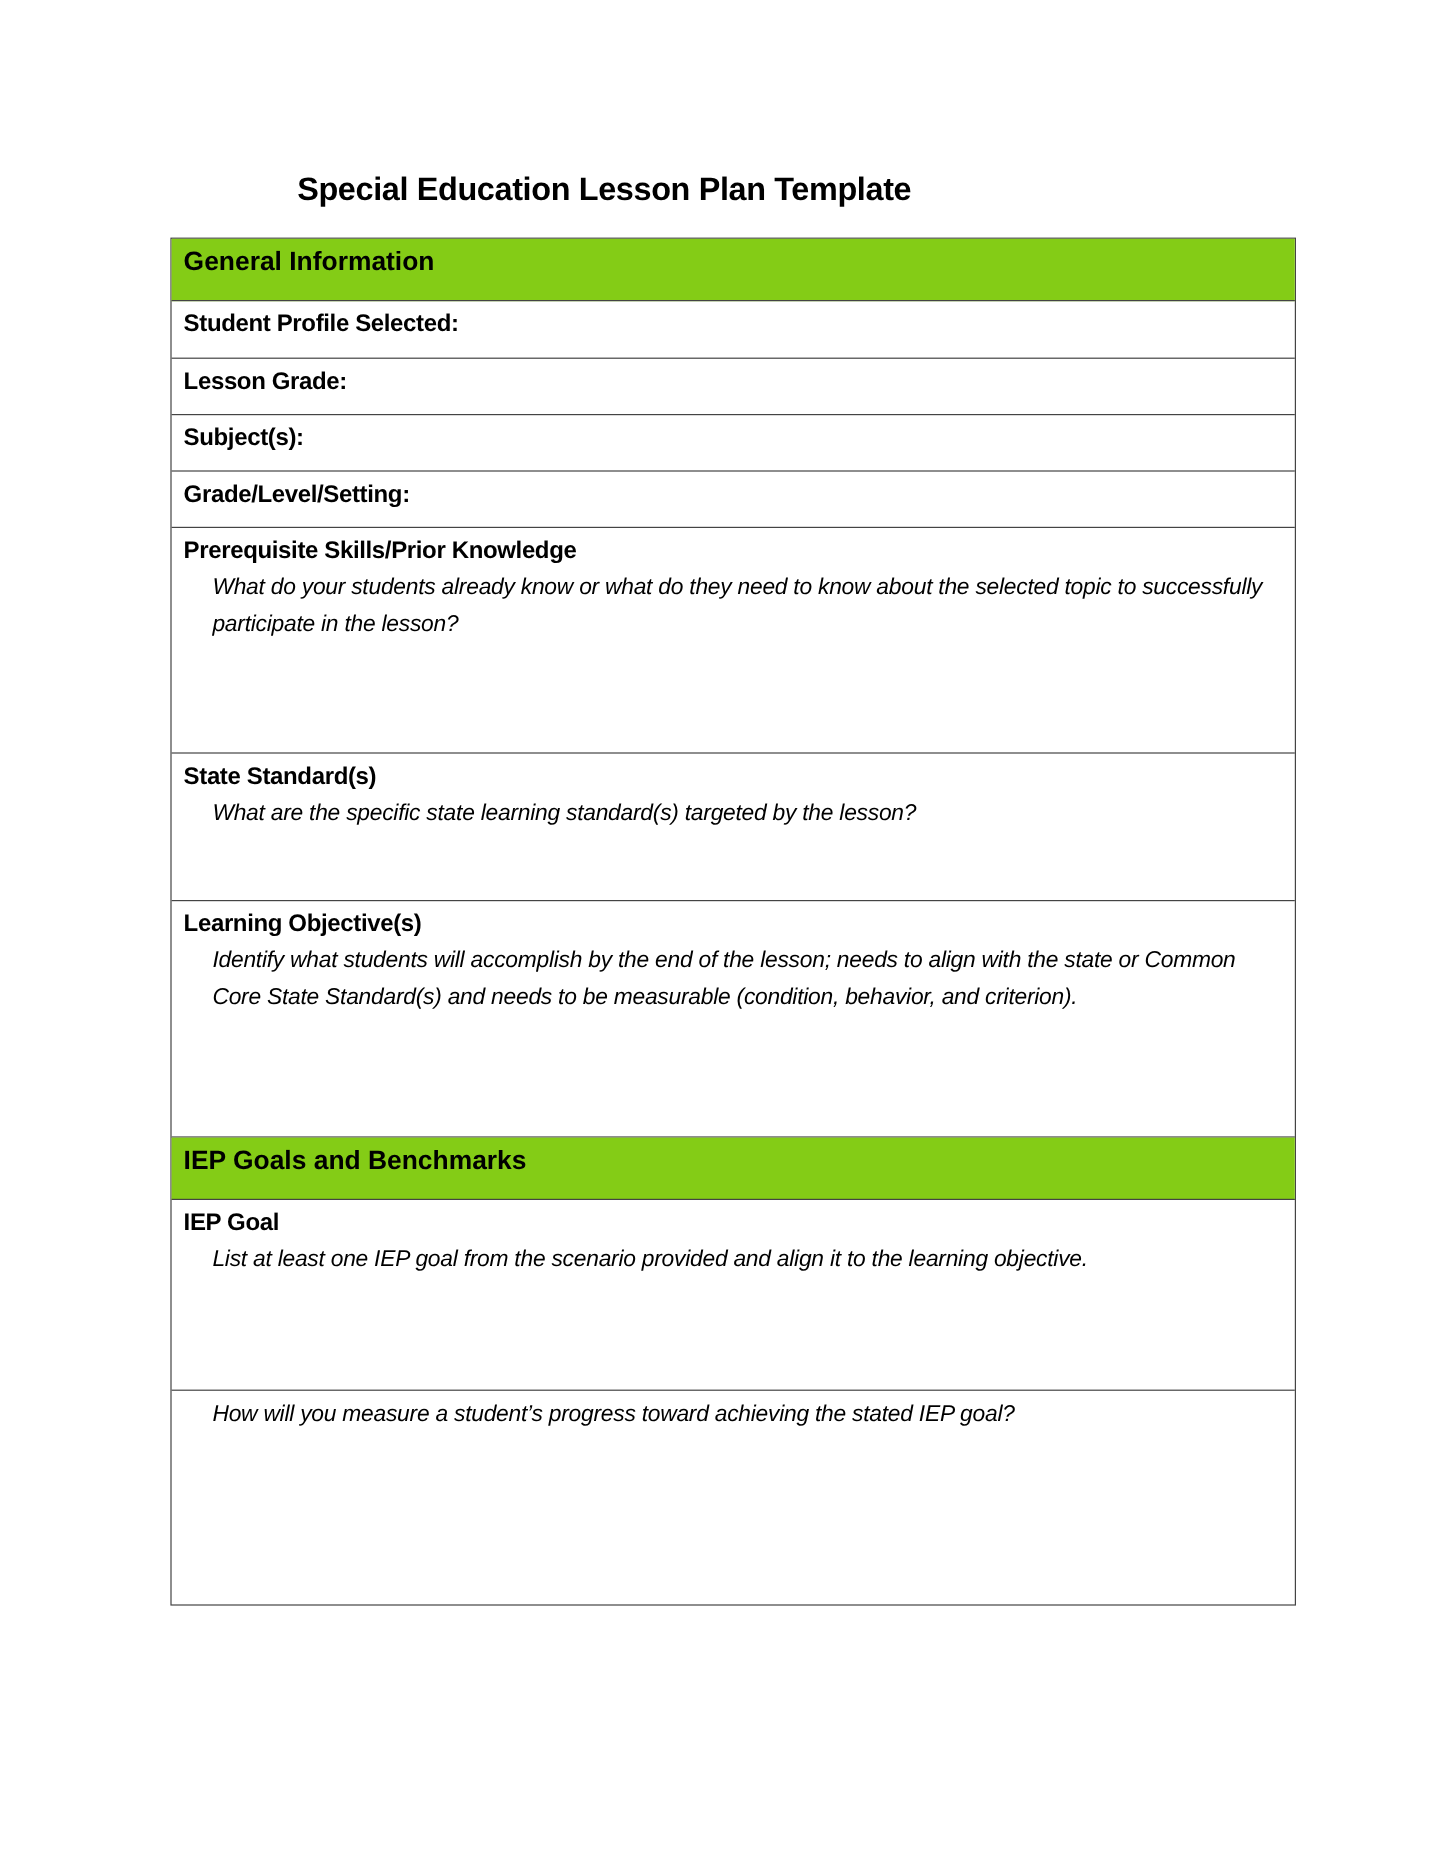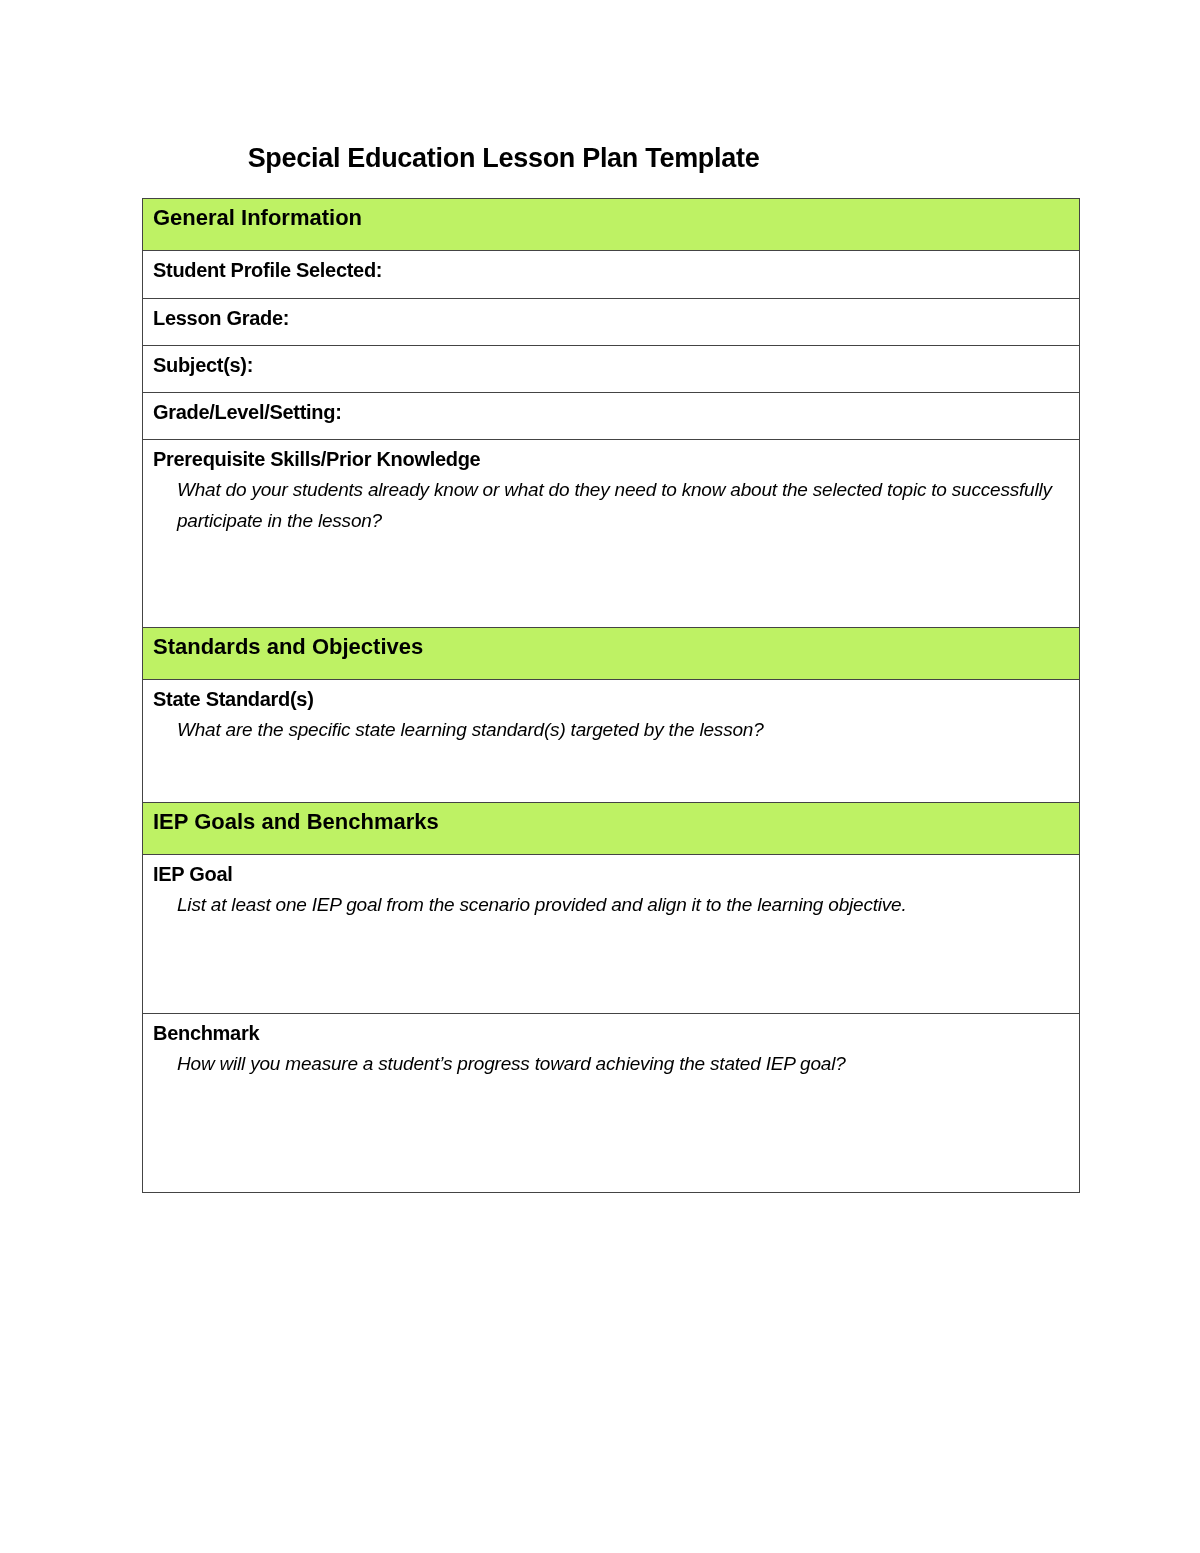--- a/index.html
+++ b/index.html
@@ -1,21 +1,21 @@
 <!DOCTYPE html>
 <html><head>
 <meta charset="utf-8">
 <style>
   html, body { margin: 0; padding: 0; background: #ffffff; }
   body { width: 1200px; height: 1553px; position: relative; font-family: "Liberation Sans", sans-serif; color: #000; }
   .title { position: absolute; top: 143px; left: 0; width: 1007px; text-align: center; font-size: 27px; font-weight: bold; letter-spacing: -0.3px; }
   .tbl { position: absolute; left: 142px; top: 198px; width: 938px; border: 1.5px solid #444; box-sizing: border-box; }
   .row { border-bottom: 1.5px solid #444; box-sizing: border-box; padding: 4px 10px 0 10px; }
   .row:last-child { border-bottom: none; }
-  .hdr { background: #bef264; font-size: 22px; font-weight: bold; padding-top: 6px; }
+  .hdr { background: #84cc16; font-size: 22px; font-weight: bold; padding-top: 6px; }
   .lbl { font-size: 20px; font-weight: bold; letter-spacing: -0.3px; line-height: 30px; }
   .desc { font-size: 19px; font-style: italic; line-height: 31px; letter-spacing: -0.2px; margin-left: 24px; }
 </style>
 </head>
 <body>
 
 <div class="title">Special Education Lesson Plan Template</div>
 
 <div class="tbl">
   <div class="row hdr" style="height:52px;">General Information</div>
@@ -29,28 +29,30 @@
     <div class="lbl">Subject(s):</div>
   </div>
   <div class="row" style="height:47px;">
     <div class="lbl">Grade/Level/Setting:</div>
   </div>
   <div class="row" style="height:188px;">
     <div class="lbl">Prerequisite Skills/Prior Knowledge</div>
     <div class="desc">What do your students already know or what do they need to know about the selected topic to successfully participate in the lesson?</div>
   </div>
 
-  <div class="row hdr" style="height:52px;">Standards and Objectives</div>
   <div class="row" style="height:123px;">
     <div class="lbl">State Standard(s)</div>
     <div class="desc">What are the specific state learning standard(s) targeted by the lesson?</div>
+  </div>
+  <div class="row" style="height:197px;">
+    <div class="lbl">Learning Objective(s)</div>
+    <div class="desc">Identify what students will accomplish by the end of the lesson; needs to align with the state or Common Core State Standard(s) and needs to be measurable (condition, behavior, and criterion).</div>
   </div>
 
   <div class="row hdr" style="height:52px;">IEP Goals and Benchmarks</div>
   <div class="row" style="height:159px;">
     <div class="lbl">IEP Goal</div>
     <div class="desc">List at least one IEP goal from the scenario provided and align it to the learning objective.</div>
   </div>
   <div class="row" style="height:178px;">
-    <div class="lbl">Benchmark</div>
     <div class="desc">How will you measure a student’s progress toward achieving the stated IEP goal?</div>
   </div>
 </div>
 
 </body></html>

